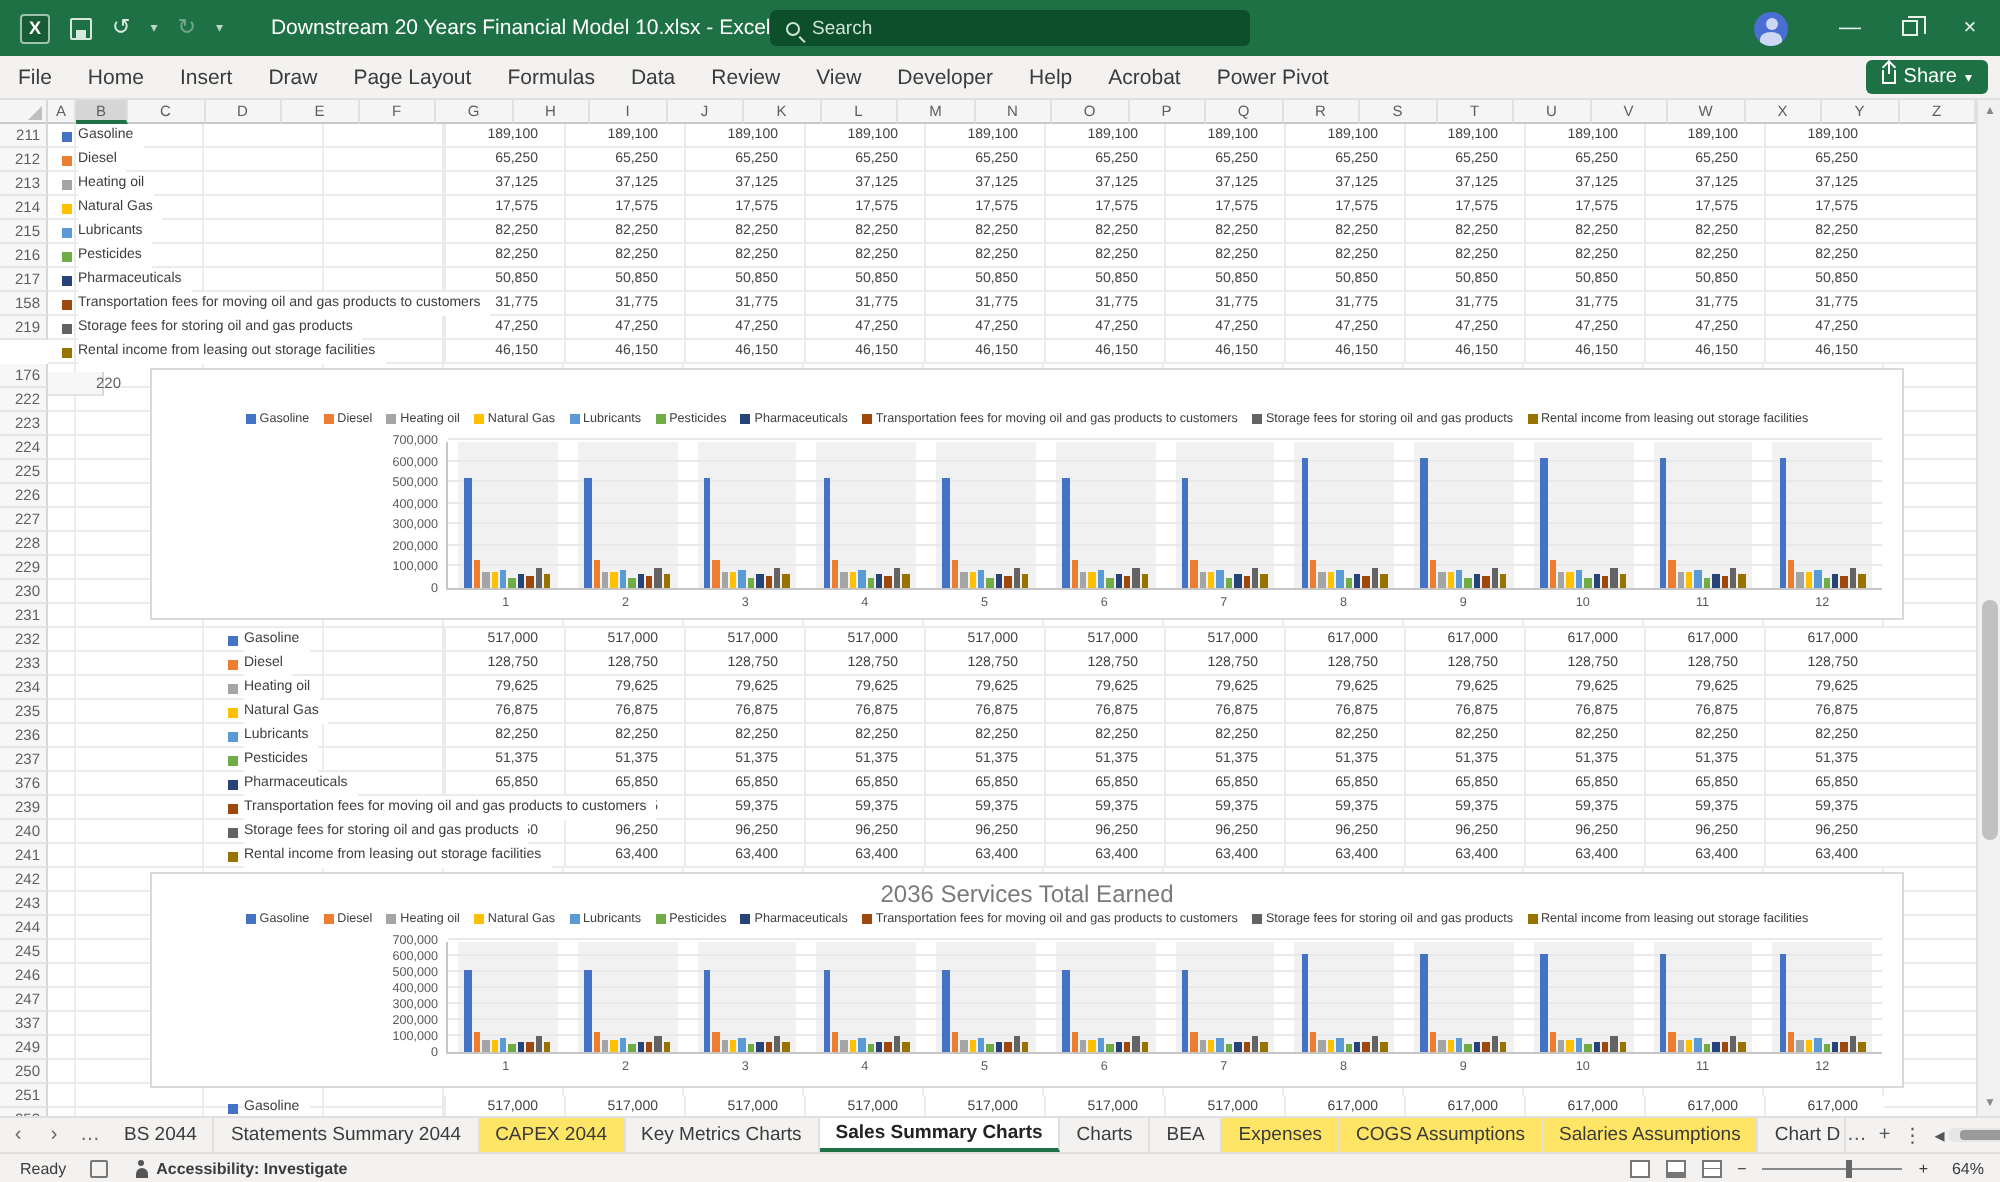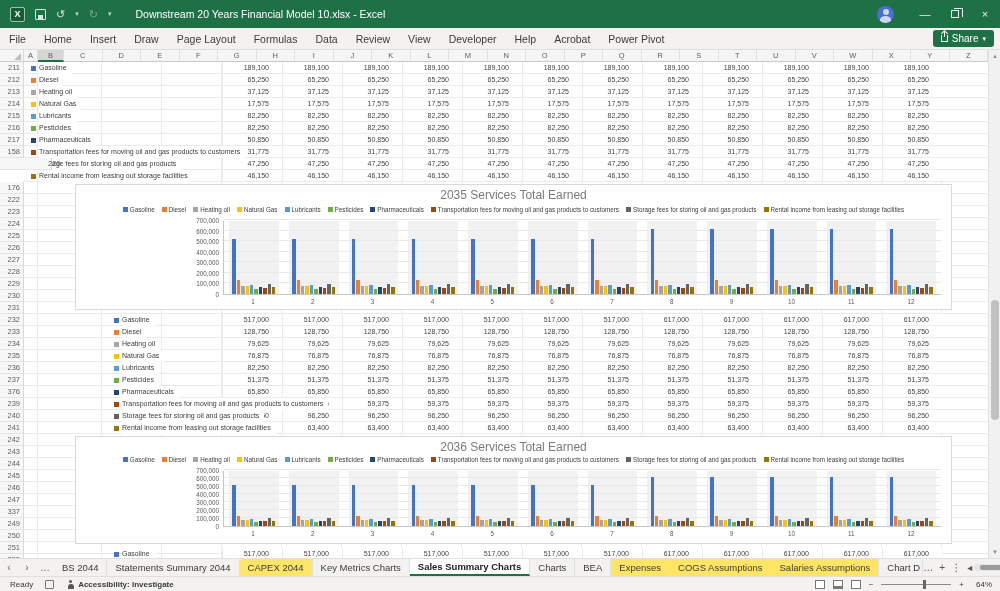--- a/index.html
+++ b/index.html
@@ -110,20 +110,24 @@
   <div class="titlebar">
     <div class="qat">
       <div class="appicon">X</div>
       <div class="saveicon"></div>
       <span class="qbtn">↺</span>
       <span class="qcaret">▾</span>
       <span class="qbtn dis">↻</span>
       <span class="qcaret">▾</span>
     </div>
     <div class="tb-title">Downstream 20 Years Financial Model 10.xlsx  -  Excel</div>
+    <div class="searchbox">
+      <span class="mag"></span>
+      <span>Search</span>
+    </div>
     <div class="tb-right">
       <div class="avatar"></div>
       <div class="wbtn">—</div>
       <div class="wbtn">
           <span class="restore"></span>
         </div>
       <div class="wbtn">×</div>
     </div>
   </div>
 
@@ -483,21 +487,20 @@
           <div class="tcell" style="position: absolute; left: 558px; top: 0px; width: 60px; height: 12px;">517,000</div>
           <div class="tcell" style="position: absolute; left: 618px; top: 0px; width: 60px; height: 12px;">617,000</div>
           <div class="tcell" style="position: absolute; left: 678px; top: 0px; width: 60px; height: 12px;">617,000</div>
           <div class="tcell" style="position: absolute; left: 738px; top: 0px; width: 60px; height: 12px;">617,000</div>
           <div class="tcell" style="position: absolute; left: 798px; top: 0px; width: 60px; height: 12px;">617,000</div>
           <div class="tcell" style="position: absolute; left: 858px; top: 0px; width: 60px; height: 12px;">617,000</div>
           <div class="bullet" style="left: 90px; background: rgb(68, 114, 196);"></div>
           <div class="tlabel" style="left: 98px;">Gasoline</div>
         </div>
         <div class="chartbox" style="position: absolute; left: 75px; top: 134px; width: 877px; height: 126px;">
-          <div class="ctitle">2035 Services Total Earned</div>
           <div class="clegend" style="top: 21px;">
             <div class="litem">
               <div class="lsq" style="background: rgb(68, 114, 196);"></div>
               <div class="ltx">Gasoline</div>
             </div>
             <div class="litem">
               <div class="lsq" style="background: rgb(237, 125, 49);"></div>
               <div class="ltx">Diesel</div>
             </div>
             <div class="litem">
@@ -957,21 +960,21 @@
     <div id="rowheads">
         <div class="rowh" style="position: absolute; left: 0px; top: 12px; width: 24px; height: 12px;">211</div>
         <div class="rowh" style="position: absolute; left: 0px; top: 24px; width: 24px; height: 12px;">212</div>
         <div class="rowh" style="position: absolute; left: 0px; top: 36px; width: 24px; height: 12px;">213</div>
         <div class="rowh" style="position: absolute; left: 0px; top: 48px; width: 24px; height: 12px;">214</div>
         <div class="rowh" style="position: absolute; left: 0px; top: 60px; width: 24px; height: 12px;">215</div>
         <div class="rowh" style="position: absolute; left: 0px; top: 72px; width: 24px; height: 12px;">216</div>
         <div class="rowh" style="position: absolute; left: 0px; top: 84px; width: 24px; height: 12px;">217</div>
         <div class="rowh" style="position: absolute; left: 0px; top: 96px; width: 24px; height: 12px;">158</div>
         <div class="rowh" style="position: absolute; left: 0px; top: 108px; width: 24px; height: 12px;">219</div>
-        <div class="rowh" style="position: absolute; left: 0px; top: 108px; width: 24px; height: 12px; padding-left: 48px;">220</div>
+        <div class="rowh" style="position: absolute; left: 0px; top: 136px; width: 24px; height: 12px; padding-left: 48px;">220</div>
         <div class="rowh" style="position: absolute; left: 0px; top: 132px; width: 24px; height: 12px;">176</div>
         <div class="rowh" style="position: absolute; left: 0px; top: 144px; width: 24px; height: 12px;">222</div>
         <div class="rowh" style="position: absolute; left: 0px; top: 156px; width: 24px; height: 12px;">223</div>
         <div class="rowh" style="position: absolute; left: 0px; top: 168px; width: 24px; height: 12px;">224</div>
         <div class="rowh" style="position: absolute; left: 0px; top: 180px; width: 24px; height: 12px;">225</div>
         <div class="rowh" style="position: absolute; left: 0px; top: 192px; width: 24px; height: 12px;">226</div>
         <div class="rowh" style="position: absolute; left: 0px; top: 204px; width: 24px; height: 12px;">227</div>
         <div class="rowh" style="position: absolute; left: 0px; top: 216px; width: 24px; height: 12px;">228</div>
         <div class="rowh" style="position: absolute; left: 0px; top: 228px; width: 24px; height: 12px;">229</div>
         <div class="rowh" style="position: absolute; left: 0px; top: 240px; width: 24px; height: 12px;">230</div>

